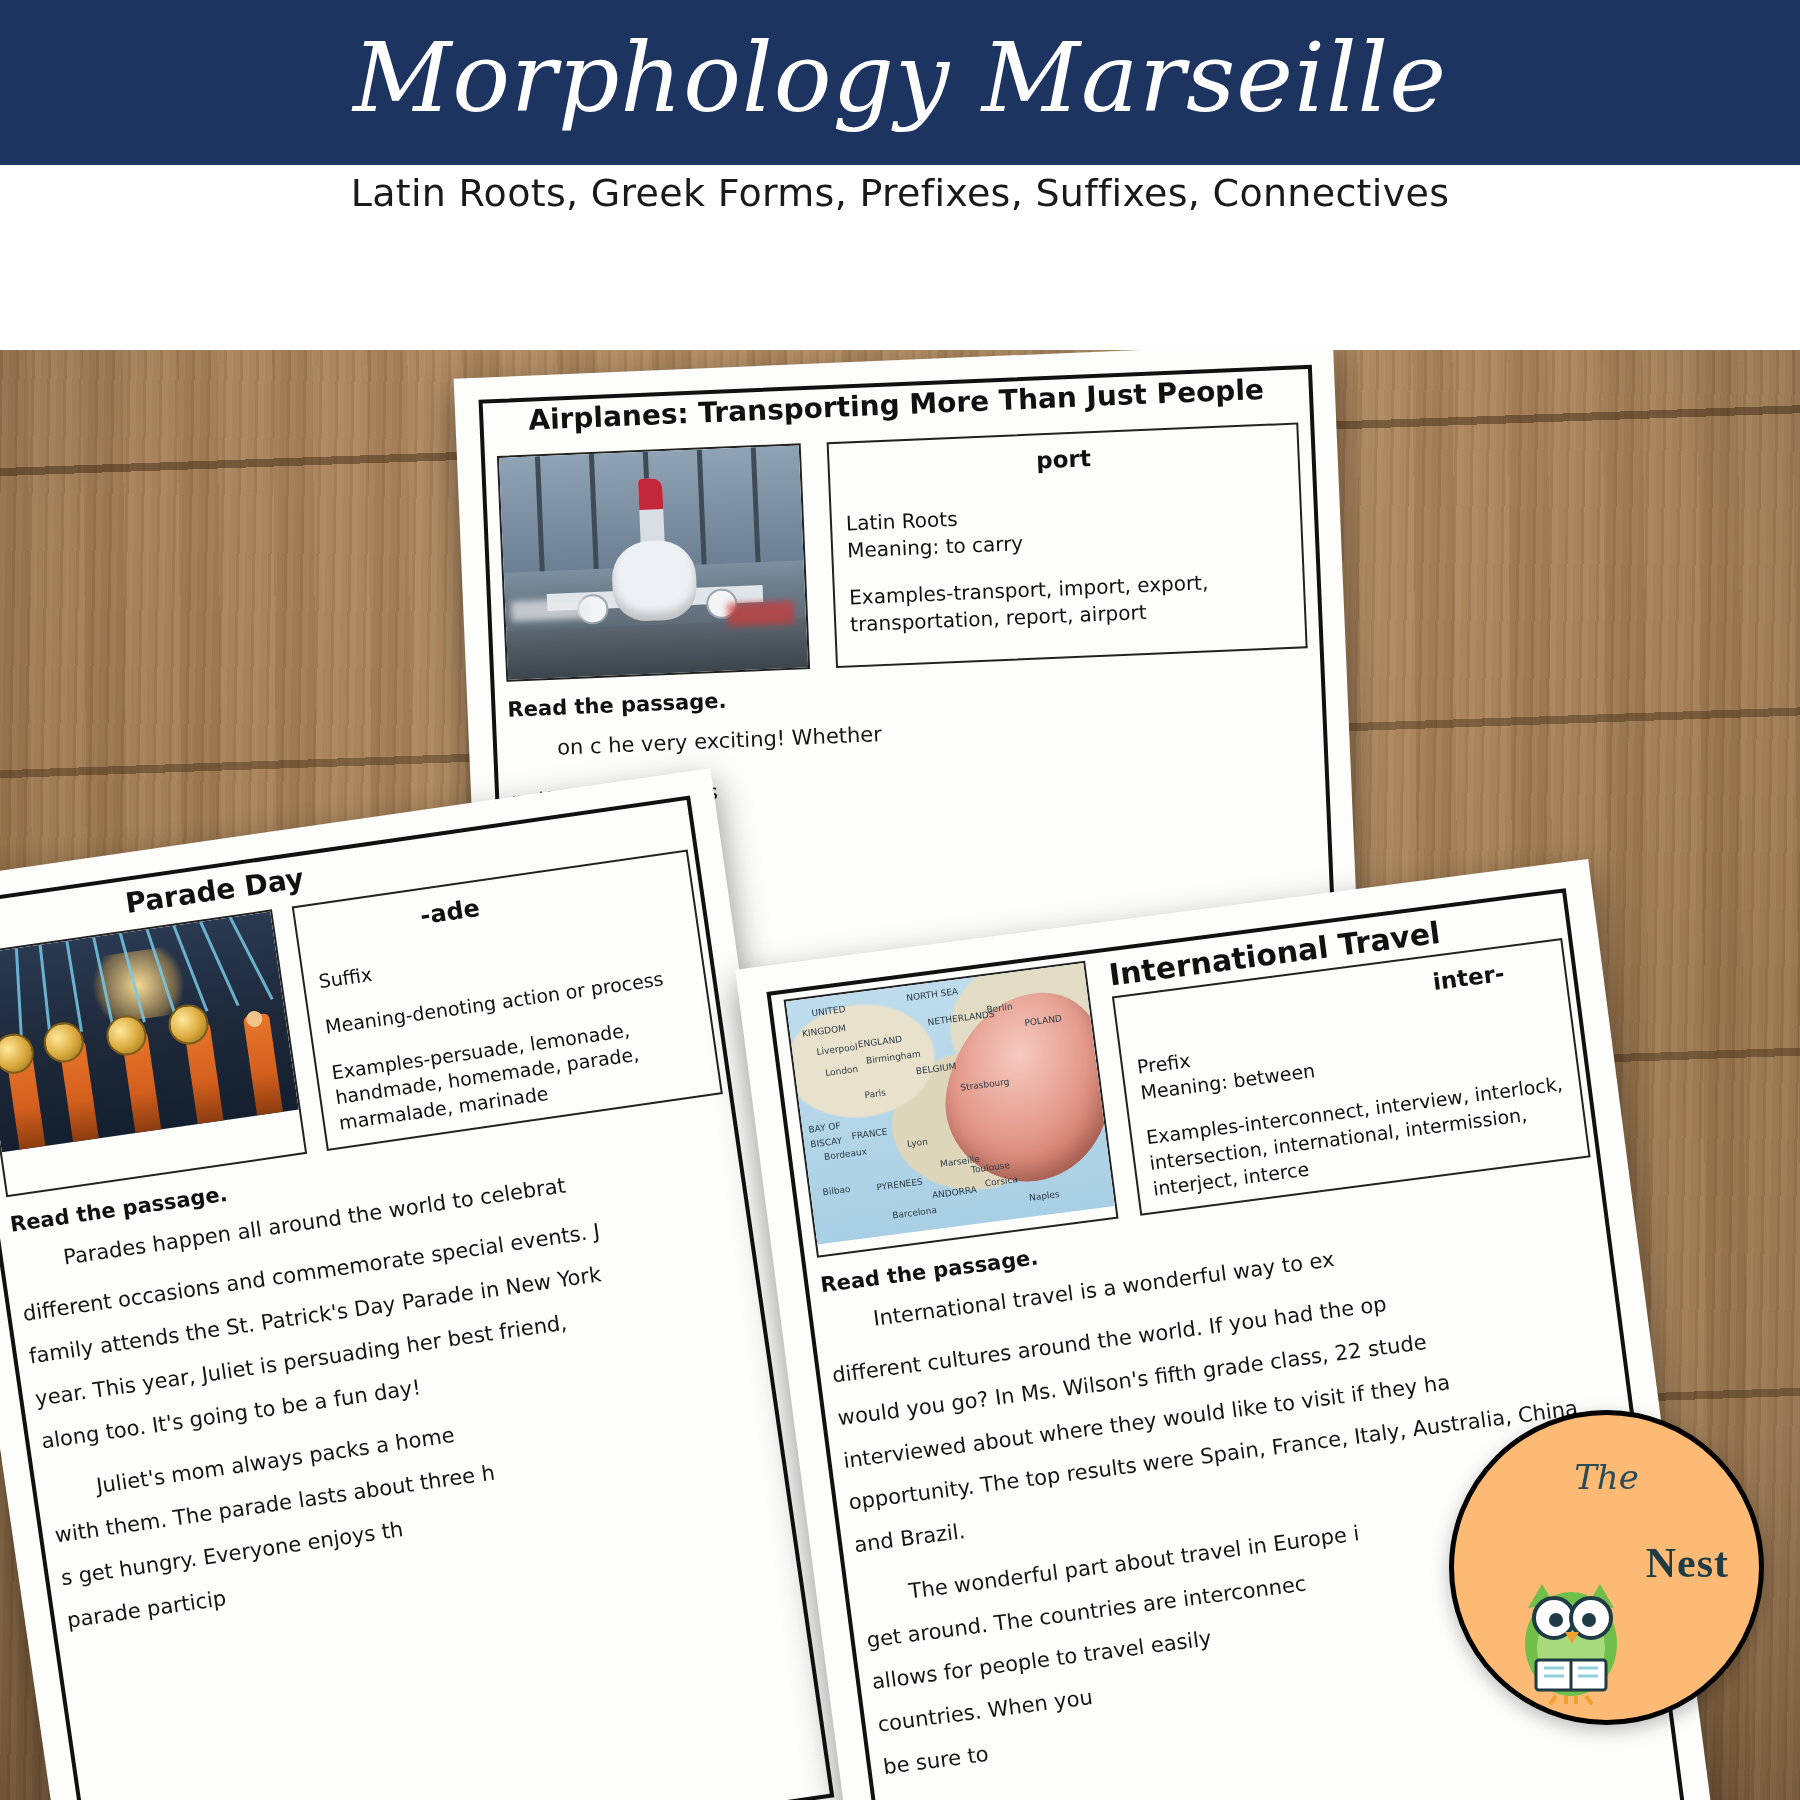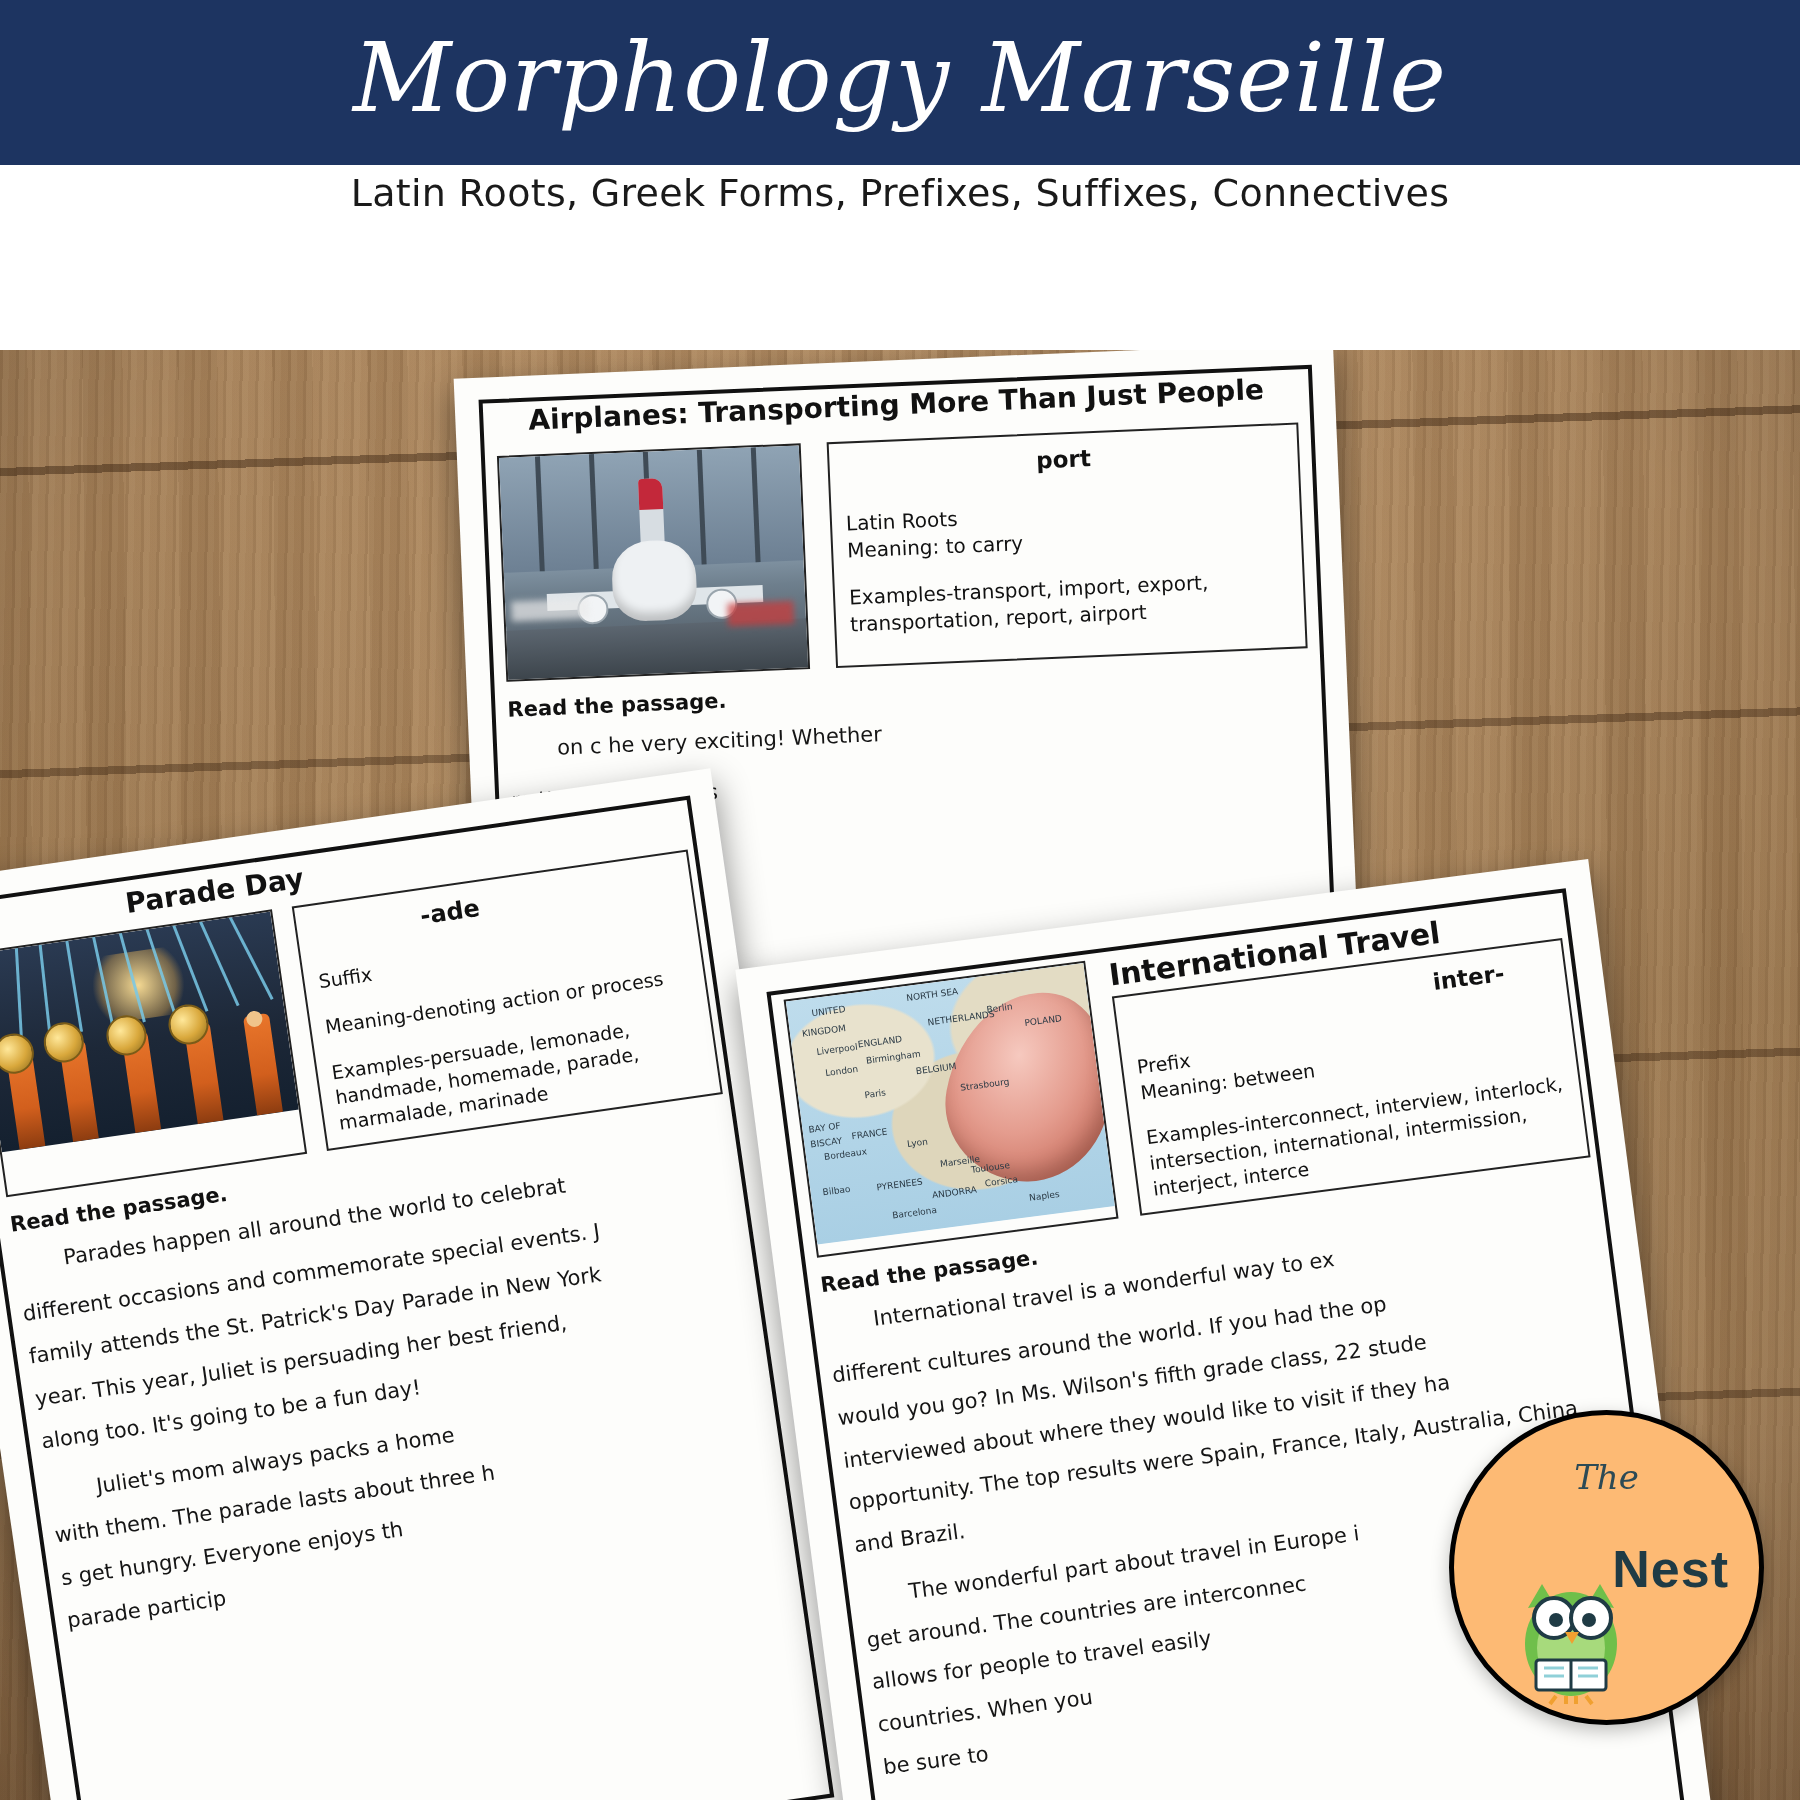--- a/index.html
+++ b/index.html
@@ -376,23 +376,23 @@
     position:absolute; left:0; right:0; top:76px;
     text-align:center;
     font-family:"DejaVu Sans", sans-serif;
     font-weight:bold;
     font-size:42px;
     letter-spacing:1px;
     color:#1f3b45;
   }
   .logo-text-nest {
     position:absolute; right:30px; top:124px;
-    font-family:Liberation Sans, sans-serif;
+    font-family:Liberation Serif, serif;
     font-weight:bold;
-    font-size:52px;
+    font-size:42px;
     letter-spacing:1px;
     color:#1f3b45;
     margin-left:48px;
   }
   .owl {
     position:absolute; left:42px; bottom:14px; width:150px; height:150px;
   }
 </style>
 </head>
 <body>

